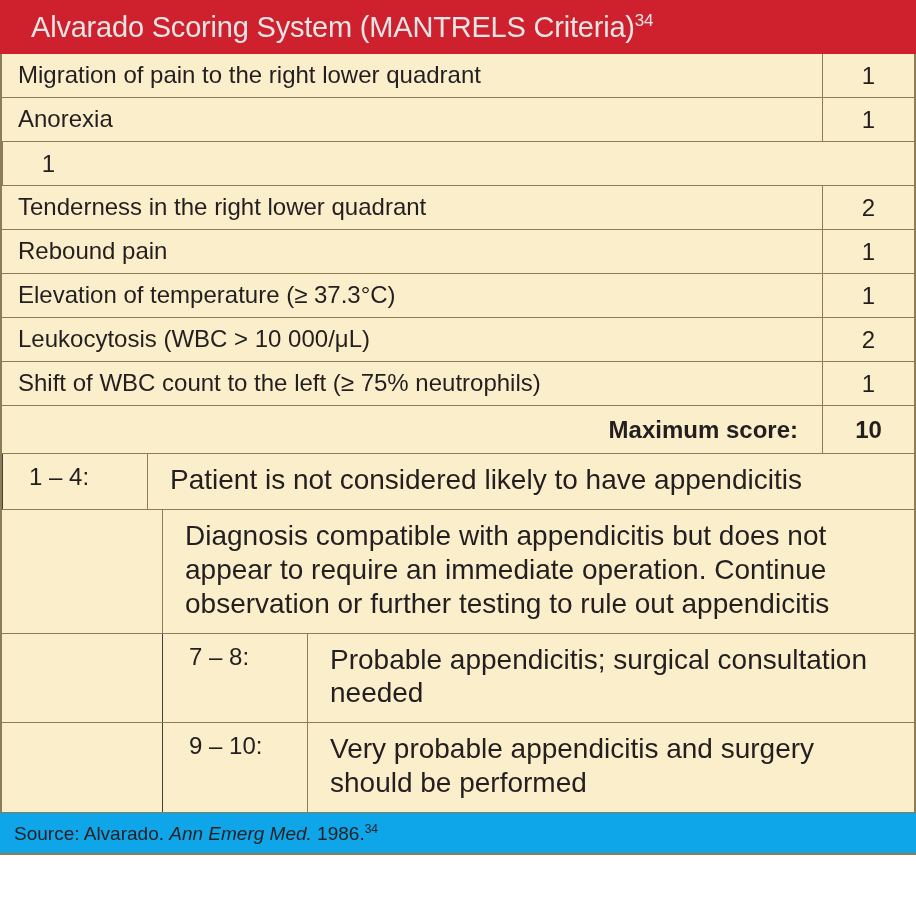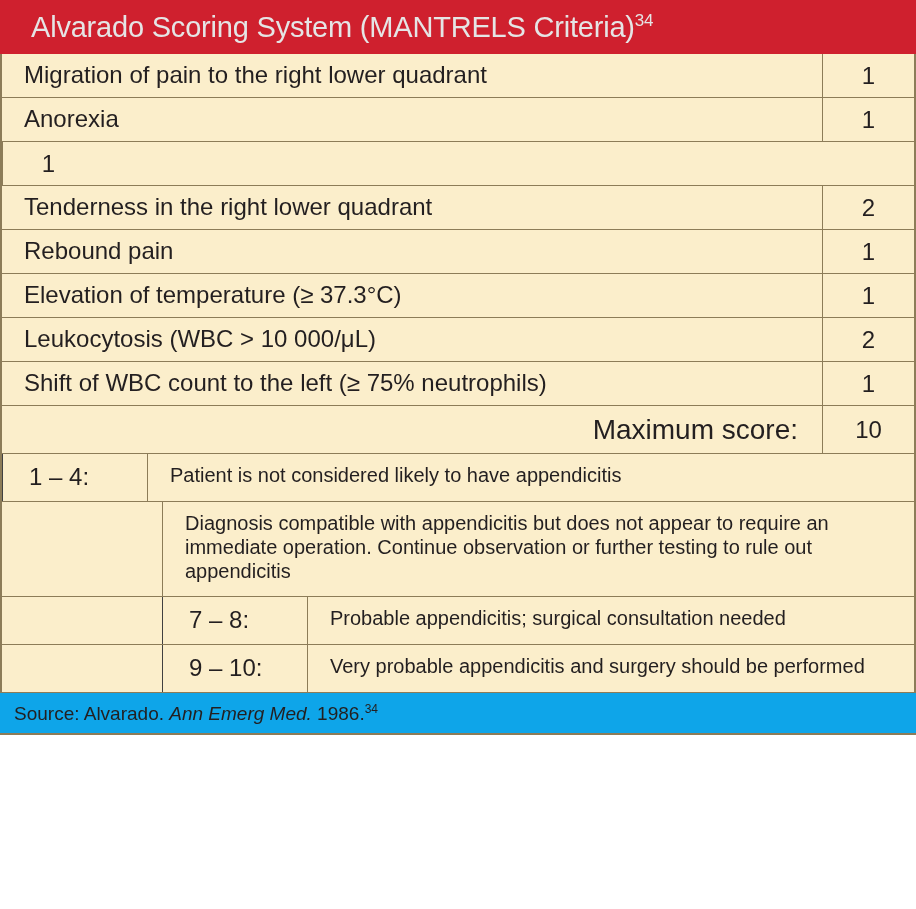--- a/index.html
+++ b/index.html
@@ -62,21 +62,21 @@
     box-sizing: border-box;
     border-bottom: 1px solid #8c7c58;
   }
 
   
   .crit-row { height: 44px; }
   .crit-label {
     flex: 1 1 auto;
     display: flex;
     align-items: center;
-    padding-left: 22px;
+    padding-left: 16px;
     font-size: 24px;
     line-height: 1.1;
     box-sizing: border-box;
   }
   .crit-score {
     flex: 0 0 92px;
     border-left: 1px solid #8c7c58;
     display: flex;
     align-items: center;
     justify-content: center;
@@ -85,32 +85,32 @@
   }
 
   
   .max-row { height: 48px; }
   .max-label {
     flex: 1 1 auto;
     display: flex;
     align-items: center;
     justify-content: flex-end;
     padding-right: 24px;
-    font-size: 28px;
-    font-weight: normal;
+    font-size: 24px;
+    font-weight: bold;
     box-sizing: border-box;
   }
   .max-score {
     flex: 0 0 92px;
     border-left: 1px solid #8c7c58;
     display: flex;
     align-items: center;
     justify-content: center;
     font-size: 24px;
-    font-weight: normal;
+    font-weight: bold;
     box-sizing: border-box;
   }
 
   
   .score-row { }
   .score-head {
     flex: 0 0 160px;
     padding: 9px 0 10px 28px;
     font-size: 24px;
     font-weight: bold;
@@ -120,21 +120,21 @@
     flex: 0 0 145px;
     border-left: 1px solid #404040;
     padding: 9px 0 10px 26px;
     font-size: 24px;
     box-sizing: border-box;
   }
   .score-desc {
     flex: 1 1 auto;
     border-left: 1px solid #8c7c58;
     padding: 9px 22px 12px 22px;
-    font-size: 20px;
+    font-size: 28px;
     line-height: 1.21;
     box-sizing: border-box;
   }
 
   
   .source {
     border-bottom: 2px solid #8c7c58;
     background: #0ea5e9;
     padding: 10px 0 8px 14px;
     font-size: 19px;

